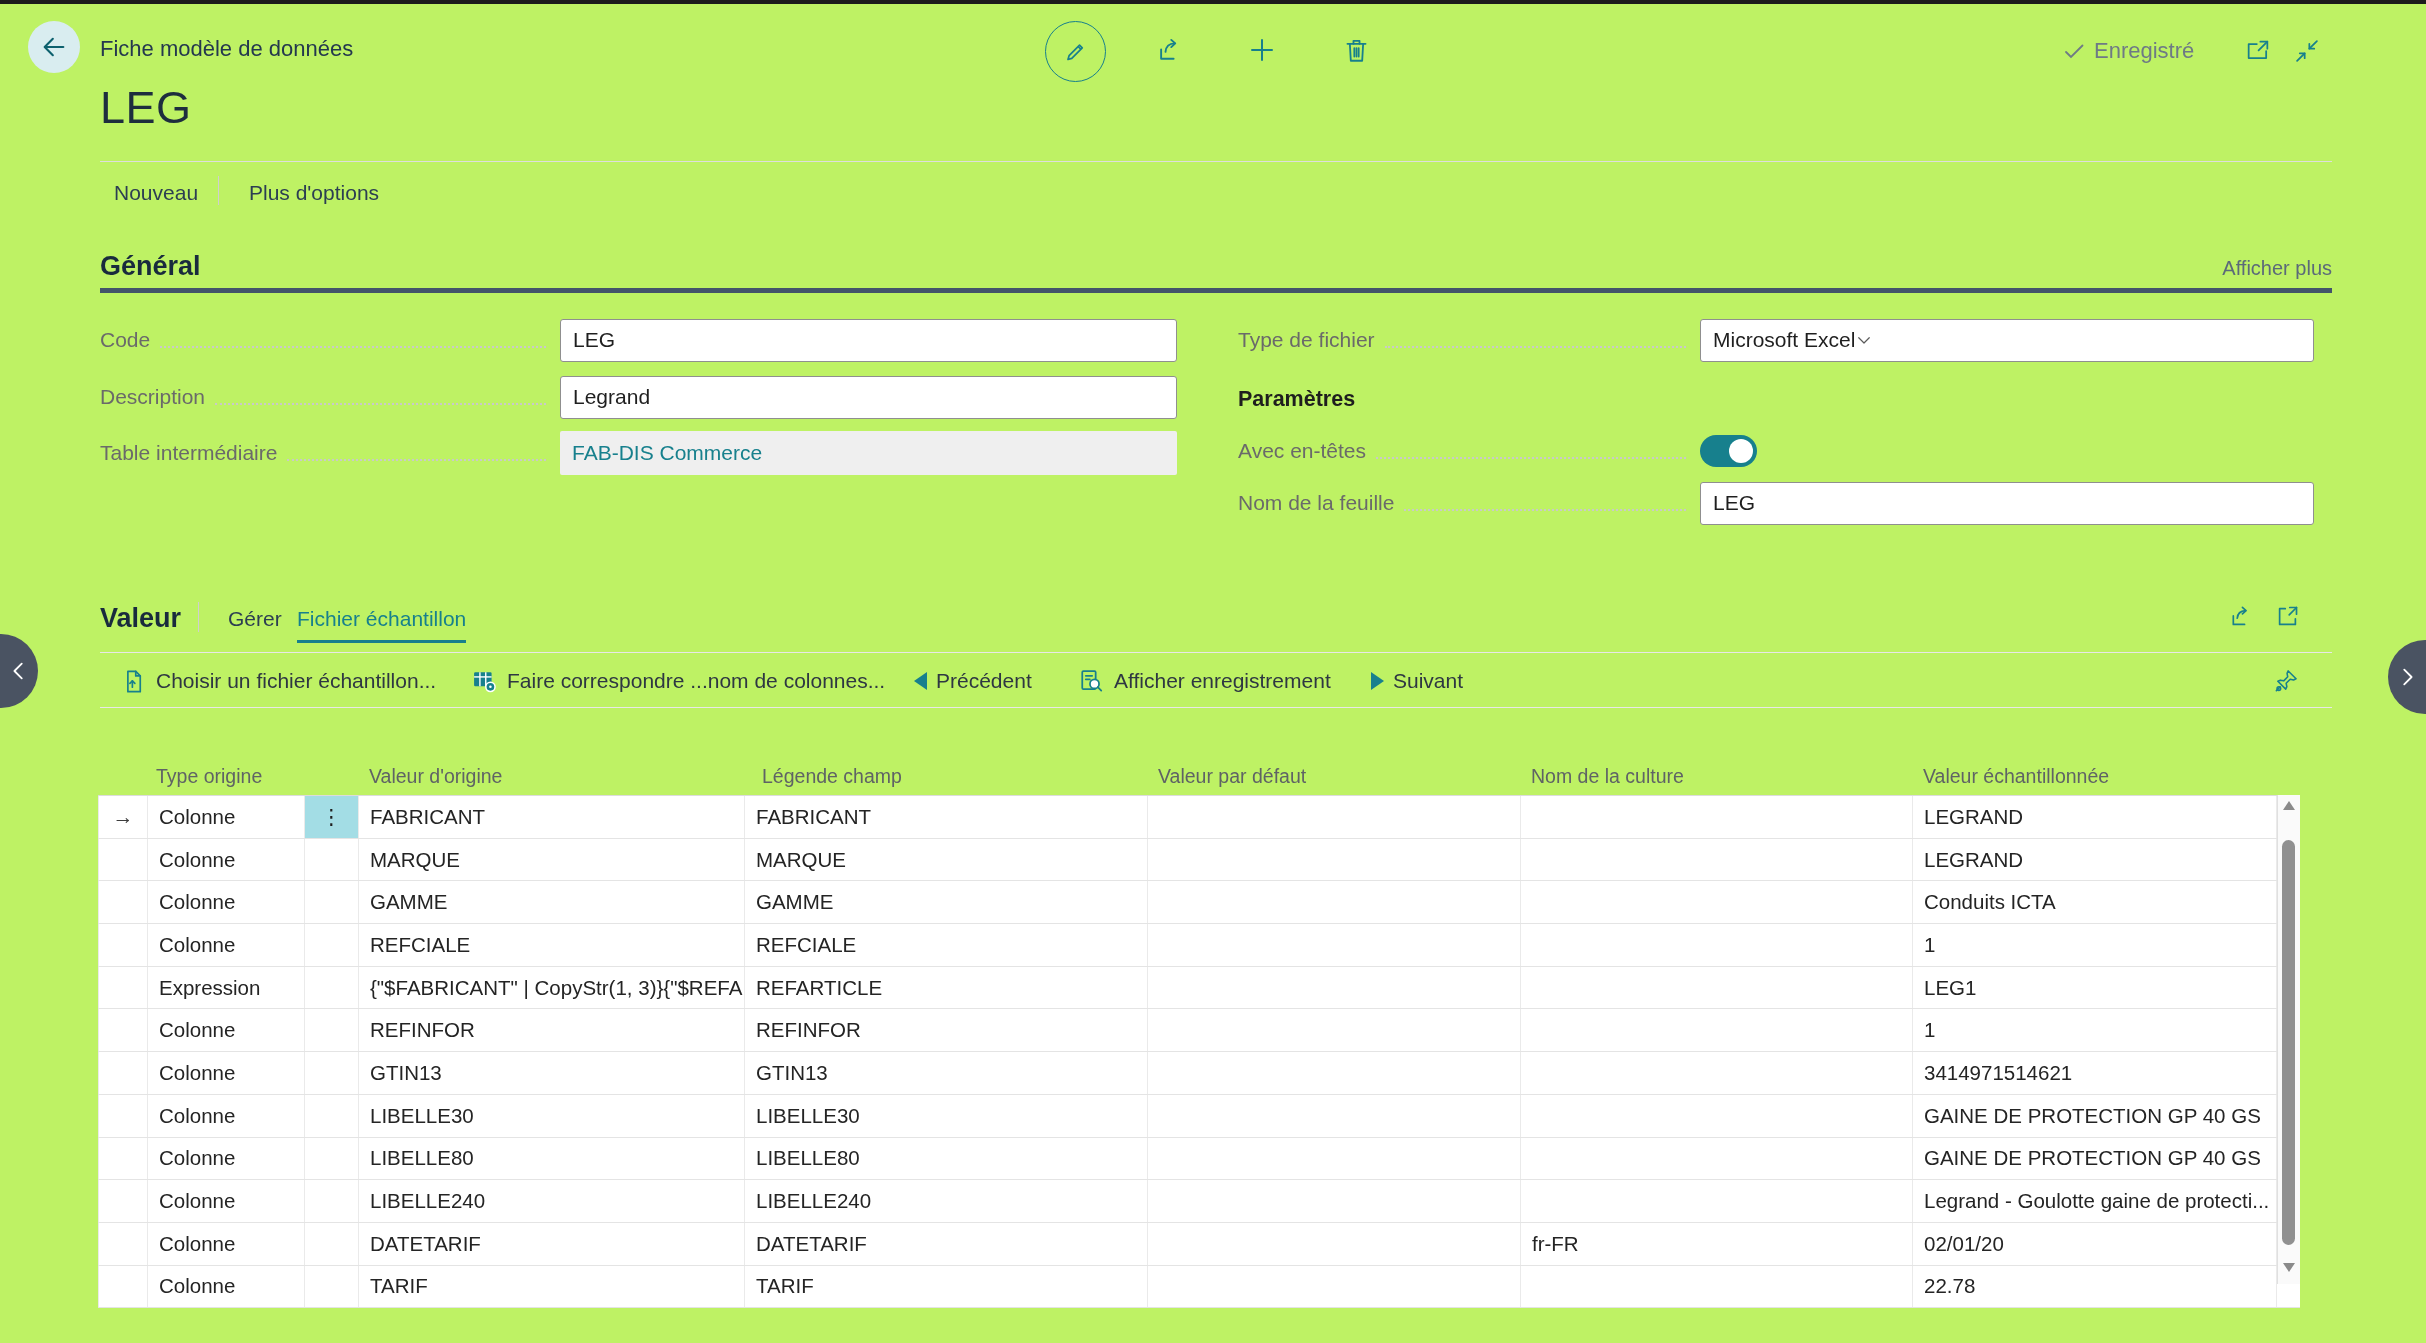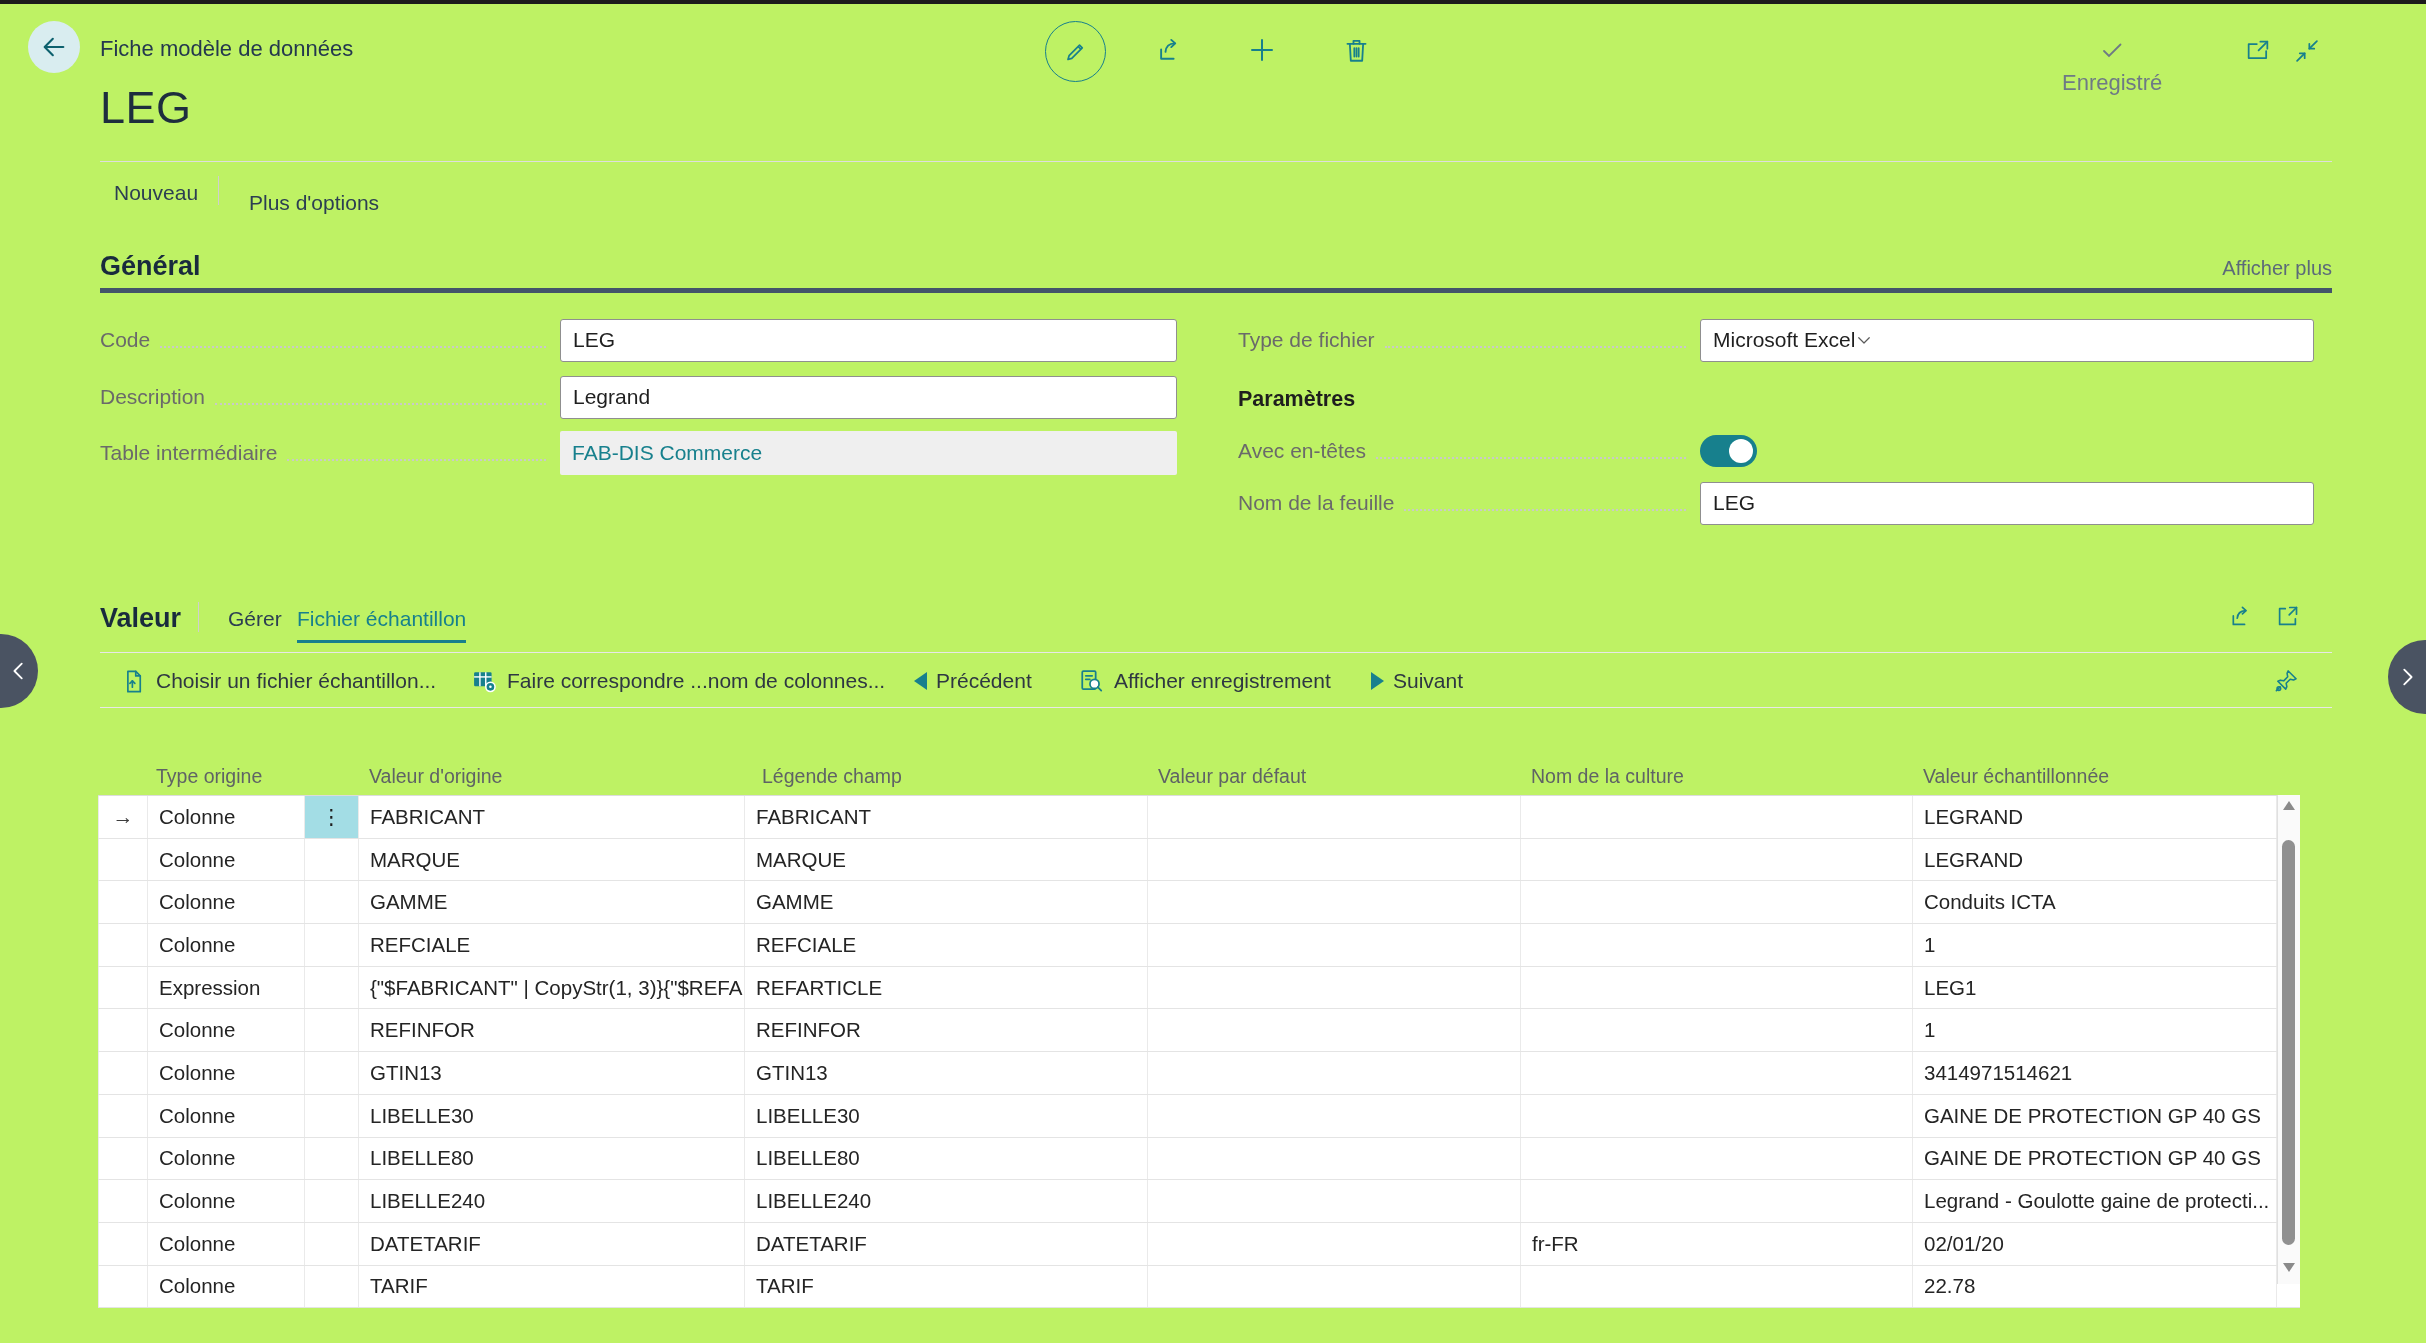--- a/index.html
+++ b/index.html
@@ -9,21 +9,21 @@
 
   
   .topstrip{left:0;top:0;width:2426px;height:4px;background:#1c1c1c;}
 
   
   .backbtn{left:28px;top:21px;width:52px;height:52px;border-radius:50%;background:#d9edf0;
            display:flex;align-items:center;justify-content:center;cursor:pointer;}
   .caption{left:100px;top:36px;font-size:22px;color:#24384e;}
   .iconbtn{display:flex;align-items:center;justify-content:center;cursor:pointer;}
   .pencilcircle{left:1045px;top:21px;width:59px;height:59px;border:1.6px solid #17808d;border-radius:50%;}
-  .saved{left:2062px;top:38px;display:flex;align-items:center;gap:8px;color:#6e7a85;font-size:22px;flex-direction:column;}
+  .saved{left:2062px;top:38px;display:flex;align-items:center;gap:8px;color:#6e7a85;font-size:22px;}
 
   
   .pagetitle{left:100px;top:82px;font-size:45px;font-weight:300;color:#1e2e3e;letter-spacing:.5px;}
   .hr{height:1px;background:#dedede;}
   .menuitem{font-size:21px;color:#2c3e52;cursor:pointer;}
   .vsep{width:1px;background:#cfcfcf;}
 
   
   .secheading{font-size:27px;font-weight:bold;color:#192b3d;}
   .showmore{font-size:20px;color:#5b6a79;cursor:pointer;}
@@ -163,21 +163,21 @@
         <path d="M3.5 20.5L10 14"></path>
           <path d="M10 18.2V14H5.8"></path>
       </svg>
     </span>
   </div>
 
   <div class="abs pagetitle">LEG</div>
   <div class="abs hr" style="left:100px;top:161px;width:2232px;"></div>
   <div class="abs menuitem" style="left:114px;top:181px;">Nouveau</div>
   <div class="abs vsep" style="left:218px;top:176px;height:29px;"></div>
-  <div class="abs menuitem" style="left:249px;top:191px;">Plus d'options</div>
+  <div class="abs menuitem" style="left:249px;top:181px;">Plus d'options</div>
 
   <div class="abs secheading" style="left:100px;top:251px;">Général</div>
   <div class="abs showmore" style="right:94px;top:257px;">Afficher plus</div>
   <div class="abs thickbar"></div>
 
   <div class="frow" style="left:100px;top:318px;width:1077px;">
     <span class="flabel">Code</span>
     <span class="dots"></span>
     <div class="input w617">LEG</div>
   </div>

